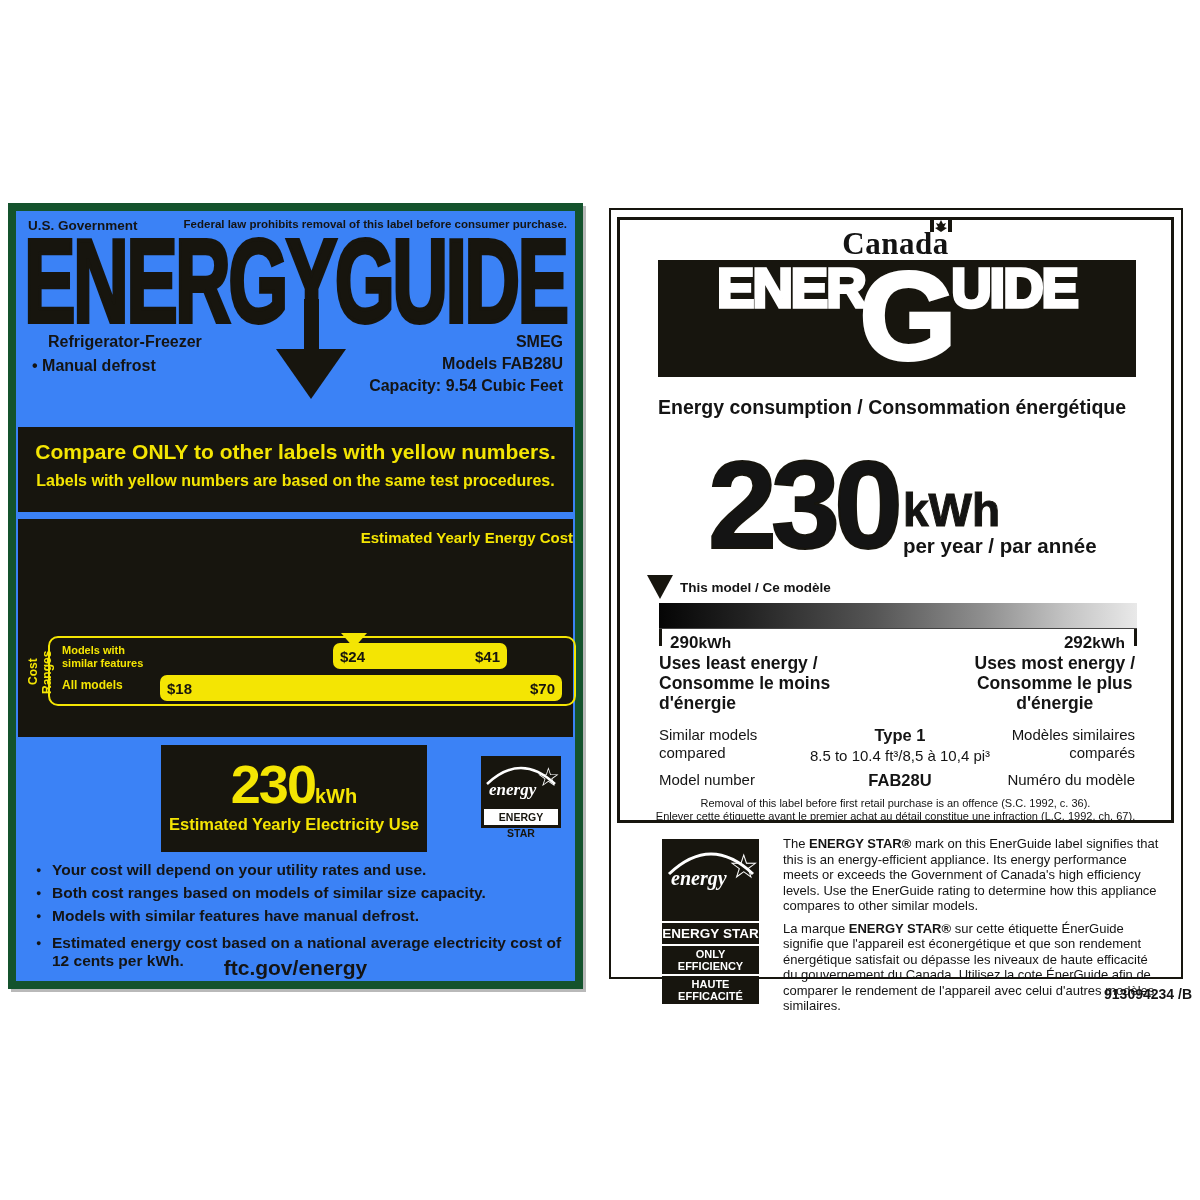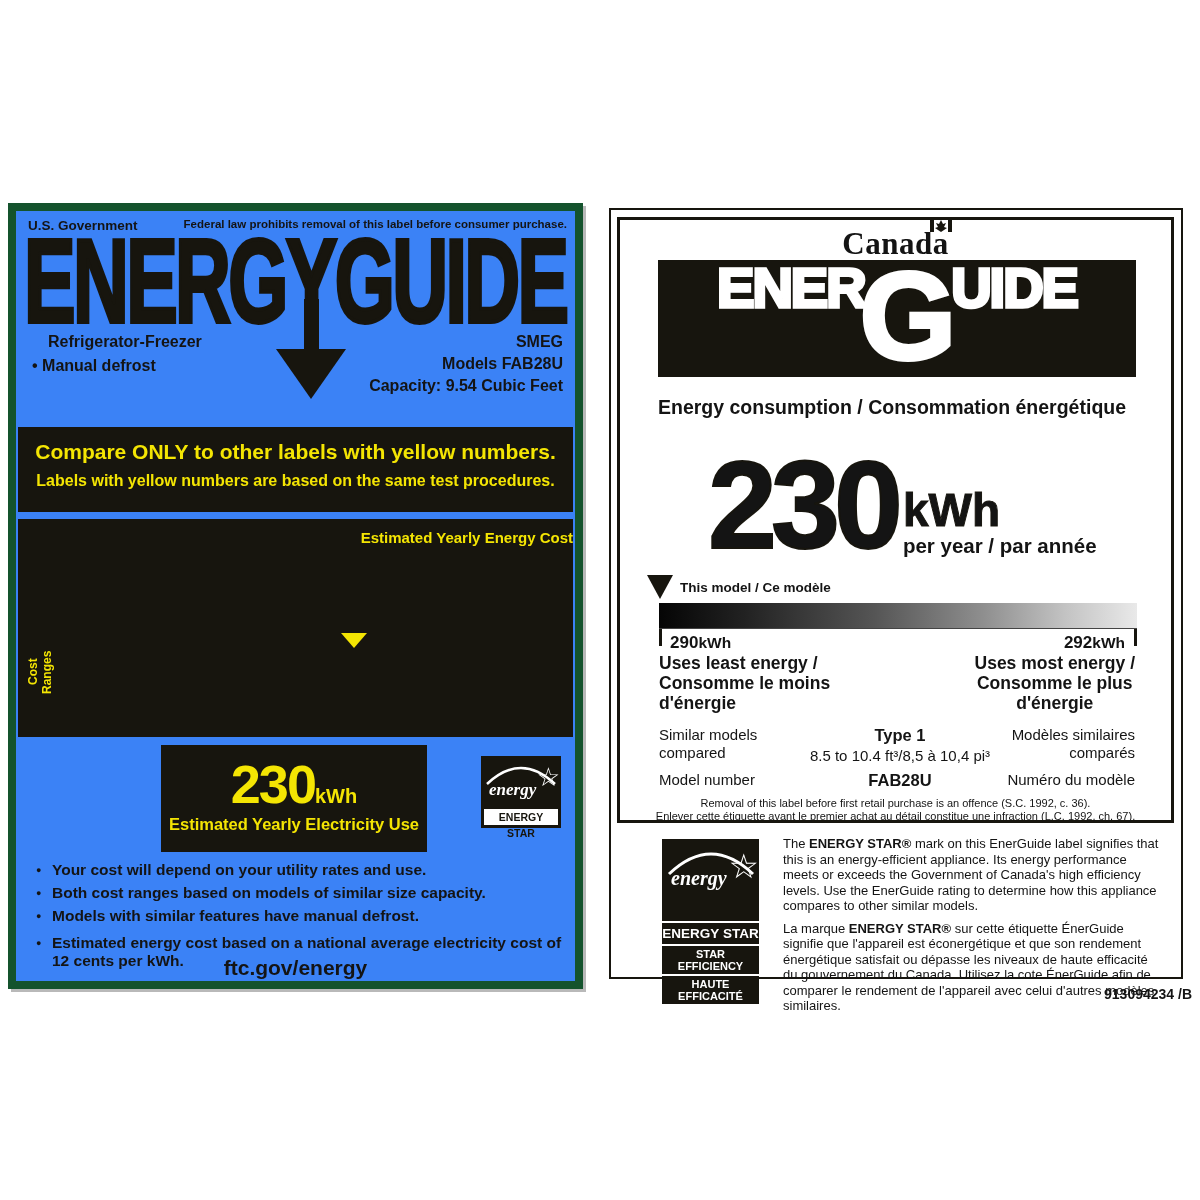--- a/index.html
+++ b/index.html
@@ -148,20 +148,33 @@
 
   <div class="abs blackbox us-compare">
     <div class="abs us-compare-title">Compare ONLY to other labels with yellow numbers.</div>
     <div class="abs us-compare-sub">Labels with yellow numbers are based on the same test procedures.</div>
   </div>
 
   <div class="abs blackbox us-cost">
     <div class="abs us-cost-title">Estimated Yearly Energy Cost</div>
     <div class="abs us-cost-tri"></div>
     <div class="abs us-axis">Cost Ranges</div>
+    <div class="abs us-ranges">
+      <div class="abs us-range-label1 pre">Models with
+similar features</div>
+      <div class="abs rangebar bar1">
+        <span>$24</span>
+        <span>$41</span>
+      </div>
+      <div class="abs us-range-label2">All models</div>
+      <div class="abs rangebar bar2">
+        <span>$18</span>
+        <span>$70</span>
+      </div>
+    </div>
   </div>
 
   <div class="abs us-usage">
     <div class="abs us-usage-line">
       <span class="us-usage-value">230</span><span class="us-usage-unit">kWh</span>
     </div>
     <div class="abs us-usage-caption">Estimated Yearly Electricity Use</div>
   </div>
 
   <div class="abs es-us">
@@ -256,21 +269,21 @@
 
   <div class="abs es-ca">
     <div class="es-ca-box">
       <svg class="abs es-arc" width="90" height="32" viewBox="0 0 90 32" style="left:4px;top:5px;">
         <path d="M3,30 Q45,-10 87,30" fill="none" stroke="#ffffff" stroke-width="3"></path>
       </svg>
       <span class="abs es-script">energy</span>
       <span class="abs es-star">☆</span>
     </div>
     <div class="es-ca-bar es-ca-bar1">ENERGY STAR</div>
-    <div class="es-ca-bar es-ca-bar2">STAR EFFICIENCY</div>
+    <div class="es-ca-bar es-ca-bar2">ONLY EFFICIENCY</div>
     <div class="es-ca-bar es-ca-bar3">HAUTE EFFICACITÉ</div>
   </div>
 
   <div class="abs ca-paras">
     <div class="ca-para1"><span>The </span><b>ENERGY STAR®</b><span> mark on this EnerGuide label signifies that this is an energy-efficient appliance. Its energy performance meets or exceeds the Government of Canada's high efficiency levels. Use the EnerGuide rating to determine how this appliance compares to other similar models.</span></div>
     <div class="ca-para2"><span>La marque </span><b>ENERGY STAR®</b><span> sur cette étiquette ÉnerGuide signifie que l'appareil est éconergétique et que son rendement énergétique satisfait ou dépasse les niveaux de haute efficacité du gouvernement du Canada. Utilisez la cote ÉnerGuide afin de comparer le rendement de l'appareil avec celui d'autres modèles similaires.</span></div>
   </div>
 </div>
 
 <div class="abs ca-code">913094234 /B</div>

